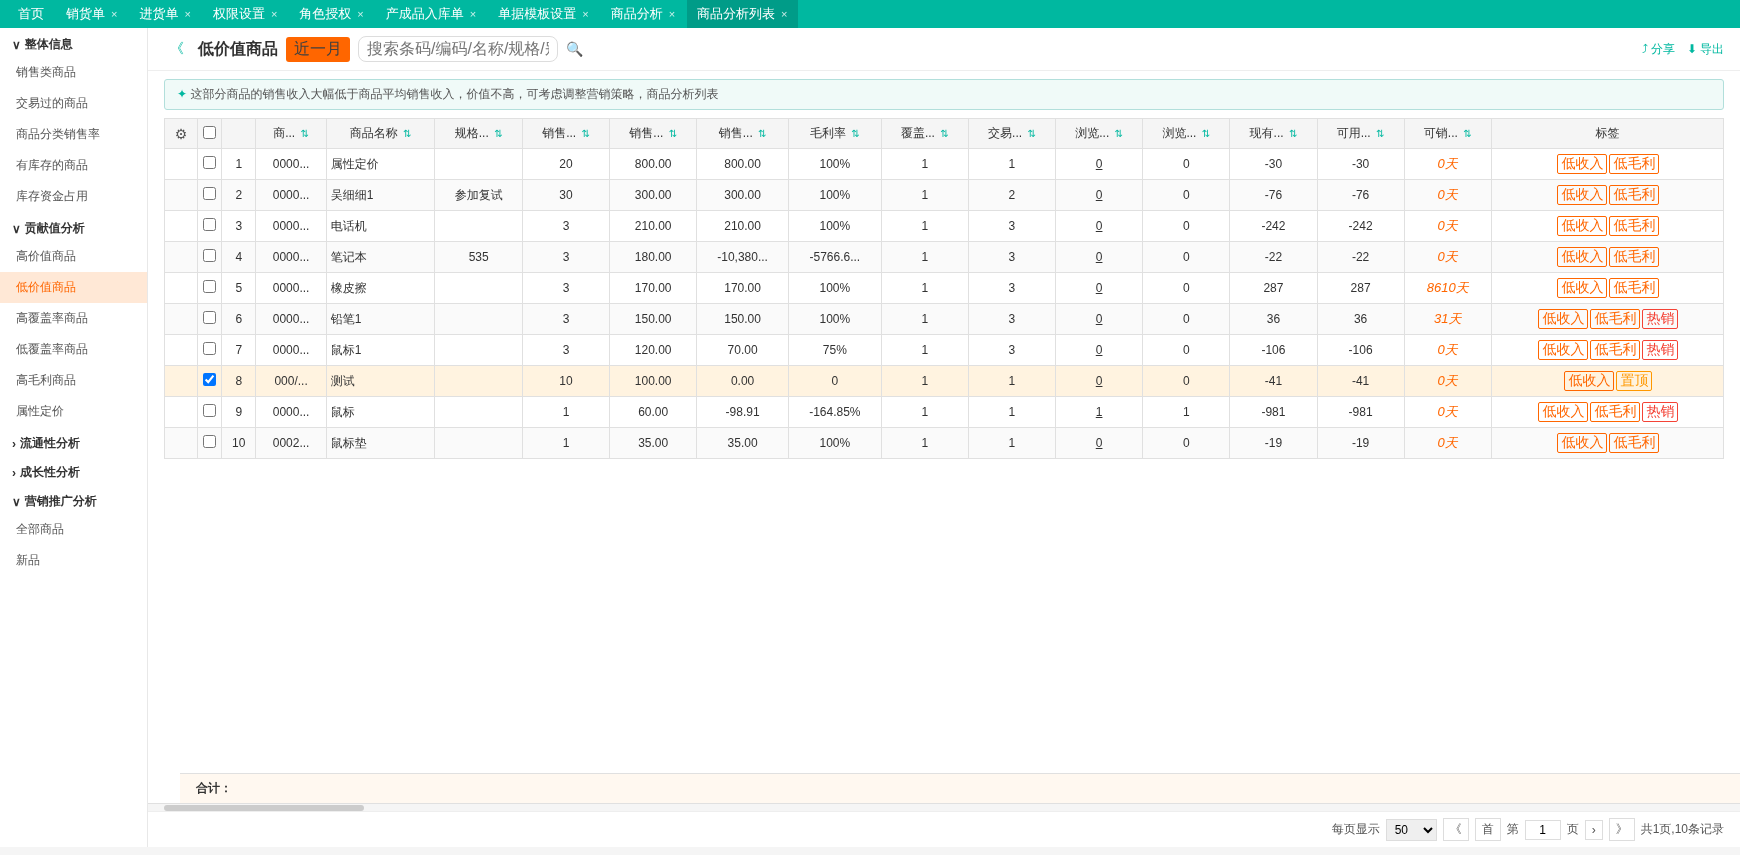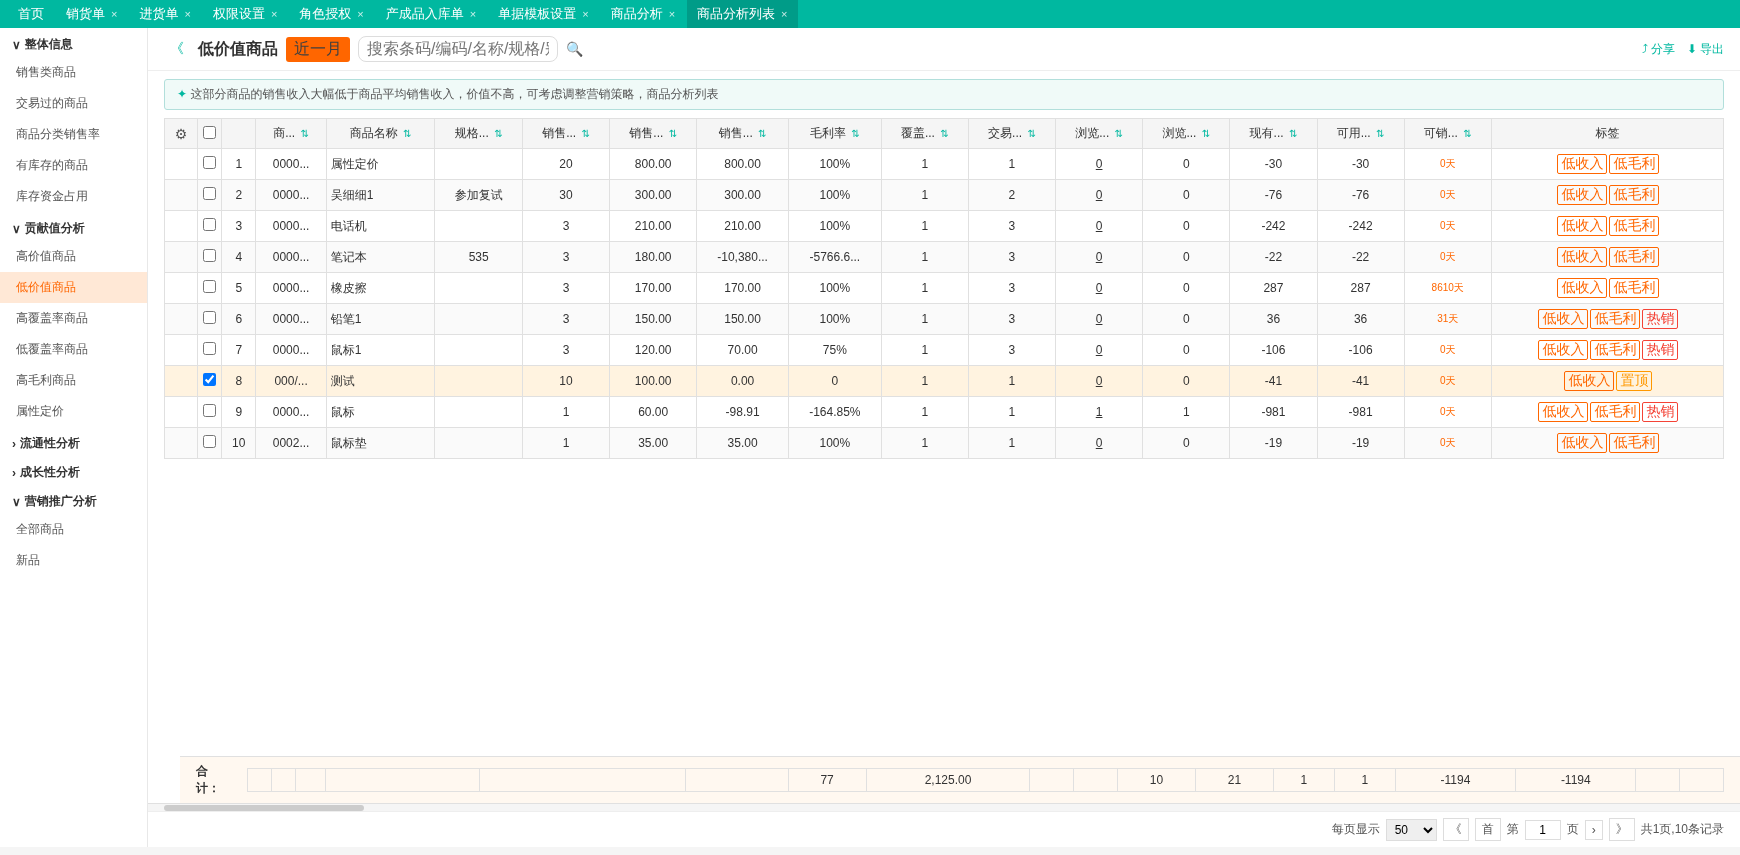--- a/index.html
+++ b/index.html
@@ -152,21 +152,21 @@
     tbody tr:nth-child(even) { background: #fafafa; }
     tbody tr.highlighted { background: #fff3e0; }
     tbody td {
       border: 1px solid #e0e0e0;
       padding: 5px 4px;
       text-align: center;
       white-space: nowrap;
       color: #333;
     }
     tbody td.text-left { text-align: left; }
-    .tag-orange { color: #ff6600; font-size: 10px; }
+    .tag-orange { color: #ff6600; font-size: 13px; font-style: italic; }
     .tag { display: inline-block; border: 1px solid #ff6600; color: #ff6600; border-radius: 2px; padding: 0 3px; font-size: 14px; margin-left: 2px; }
     .tag.hot { border-color: #f44336; color: #f44336; }
     .tag.normal { border-color: #ff6600; color: #ff6600; }
     .underline { text-decoration: underline; cursor: pointer; }
     .checkbox-cell { width: 24px; }
 
     
     .table-footer {
       background: #fff8f0;
       border-top: 1px solid #e0e0e0;
@@ -524,44 +524,20 @@
               <td>-19</td>
               <td class="tag-orange">0天</td>
               <td><span class="tag normal">低收入</span><span class="tag normal">低毛利</span></td>
             </tr>
           </tbody>
       </table>
     </div>
 
     <div class="table-footer">
       <span class="footer-label">合计：</span>
-      <table style="width:100%;border-collapse:collapse;">
-        <tbody>
-            <tr class="summary-row">
-          <td style="border:1px solid #e0e0e0;padding:4px 4px;width:24px;"></td>
-          <td style="border:1px solid #e0e0e0;padding:4px 4px;width:24px;"></td>
-          <td style="border:1px solid #e0e0e0;padding:4px 4px;width:30px;"></td>
-          <td style="border:1px solid #e0e0e0;padding:4px 4px;min-width:60px;"></td>
-          <td style="border:1px solid #e0e0e0;padding:4px 4px;min-width:80px;"></td>
-          <td style="border:1px solid #e0e0e0;padding:4px 4px;min-width:40px;"></td>
-          <td style="border:1px solid #e0e0e0;padding:4px 8px;text-align:center;">77</td>
-          <td style="border:1px solid #e0e0e0;padding:4px 8px;text-align:center;">2,125.00</td>
-          <td style="border:1px solid #e0e0e0;padding:4px 8px;text-align:center;"></td>
-          <td style="border:1px solid #e0e0e0;padding:4px 8px;text-align:center;"></td>
-          <td style="border:1px solid #e0e0e0;padding:4px 8px;text-align:center;">10</td>
-          <td style="border:1px solid #e0e0e0;padding:4px 8px;text-align:center;">21</td>
-          <td style="border:1px solid #e0e0e0;padding:4px 8px;text-align:center;">1</td>
-          <td style="border:1px solid #e0e0e0;padding:4px 8px;text-align:center;">1</td>
-          <td style="border:1px solid #e0e0e0;padding:4px 8px;text-align:center;">-1194</td>
-          <td style="border:1px solid #e0e0e0;padding:4px 8px;text-align:center;">-1194</td>
-          <td style="border:1px solid #e0e0e0;padding:4px 8px;text-align:center;"></td>
-          <td style="border:1px solid #e0e0e0;padding:4px 8px;text-align:center;"></td>
-        </tr>
-      </tbody>
-        </table>
     </div>
 
     <div style="height:8px;background:#f5f5f5;border-top:1px solid #e0e0e0;">
       <div style="width:200px;height:6px;background:#ccc;border-radius:3px;margin:1px 16px;"></div>
     </div>
 
     <div class="pagination">
       <span>每页显示</span>
       <select style="border:1px solid #ddd;padding:2px 4px;">
         <option>50</option>

